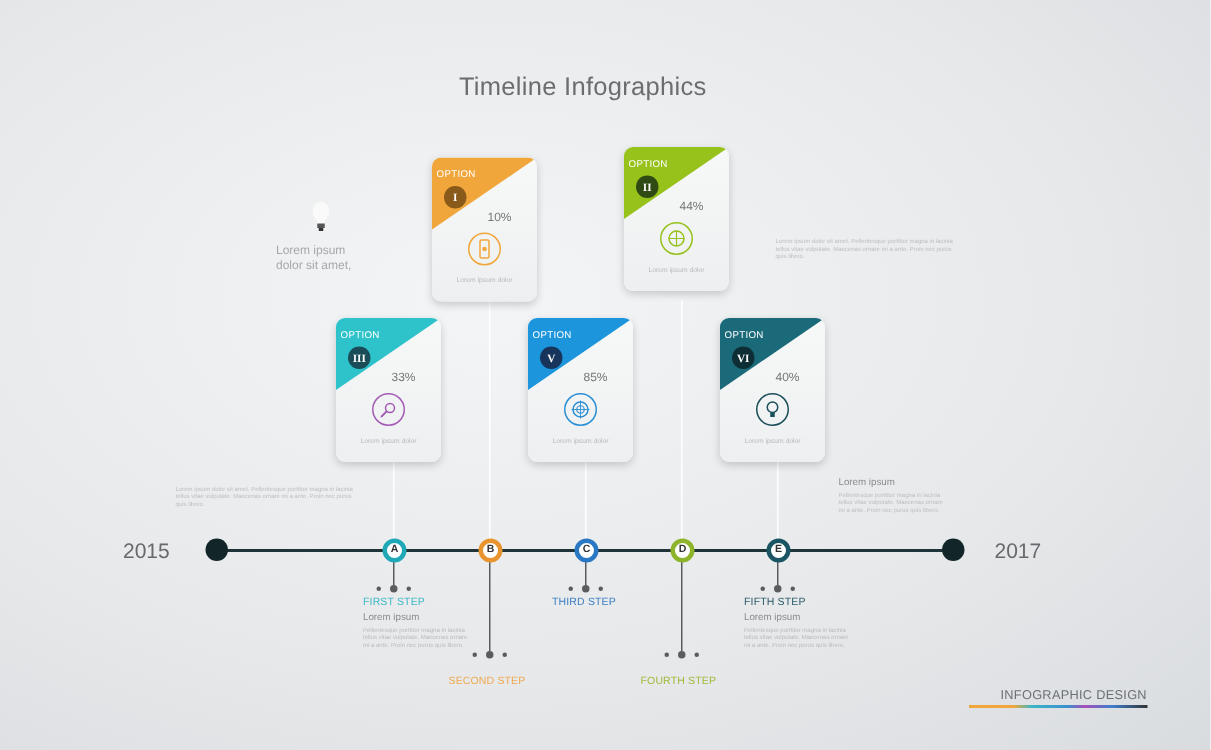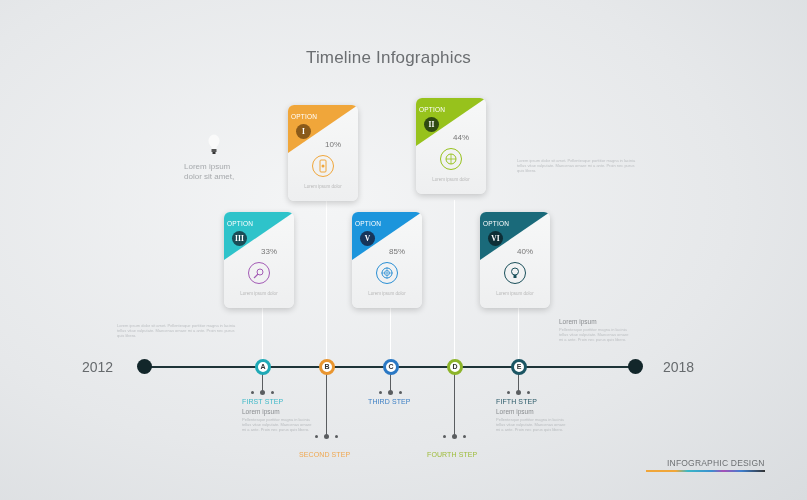--- a/index.html
+++ b/index.html
@@ -149,22 +149,22 @@
         <circle cx="10" cy="8.5" r="3.5" fill="none" stroke="#1a4f5a" stroke-width="1"></circle>
         <rect x="8.5" y="12" width="3" height="3" fill="#1a4f5a"></rect>
       </svg>
   </div>
   <div class="cap">Lorem ipsum dolor</div>
 </div>
 
 <div class="axis"></div>
 <div class="endpoint" style="left:137px;top:359px;"></div>
 <div class="endpoint" style="left:628px;top:359px;"></div>
-<div class="year" style="left:82px;top:359px;">2012</div>
-<div class="year" style="left:663px;top:359px;">2018</div>
+<div class="year" style="left:82px;top:359px;">2015</div>
+<div class="year" style="left:663px;top:359px;">2017</div>
 
 <div class="node" style="left:255px;top:359px;border-color:#1fa9b6;">A</div>
 <div class="node" style="left:319px;top:359px;border-color:#e9952f;">B</div>
 <div class="node" style="left:383px;top:359px;border-color:#2a78c4;">C</div>
 <div class="node" style="left:447px;top:359px;border-color:#8db42a;">D</div>
 <div class="node" style="left:511px;top:359px;border-color:#1b5563;">E</div>
 
 <div class="dots" style="left:251px;top:391px;">
     <span style="left:0;width:3px;height:3px;"></span>
     <span style="left:9px;width:5px;height:5px;top:-1px;"></span>

